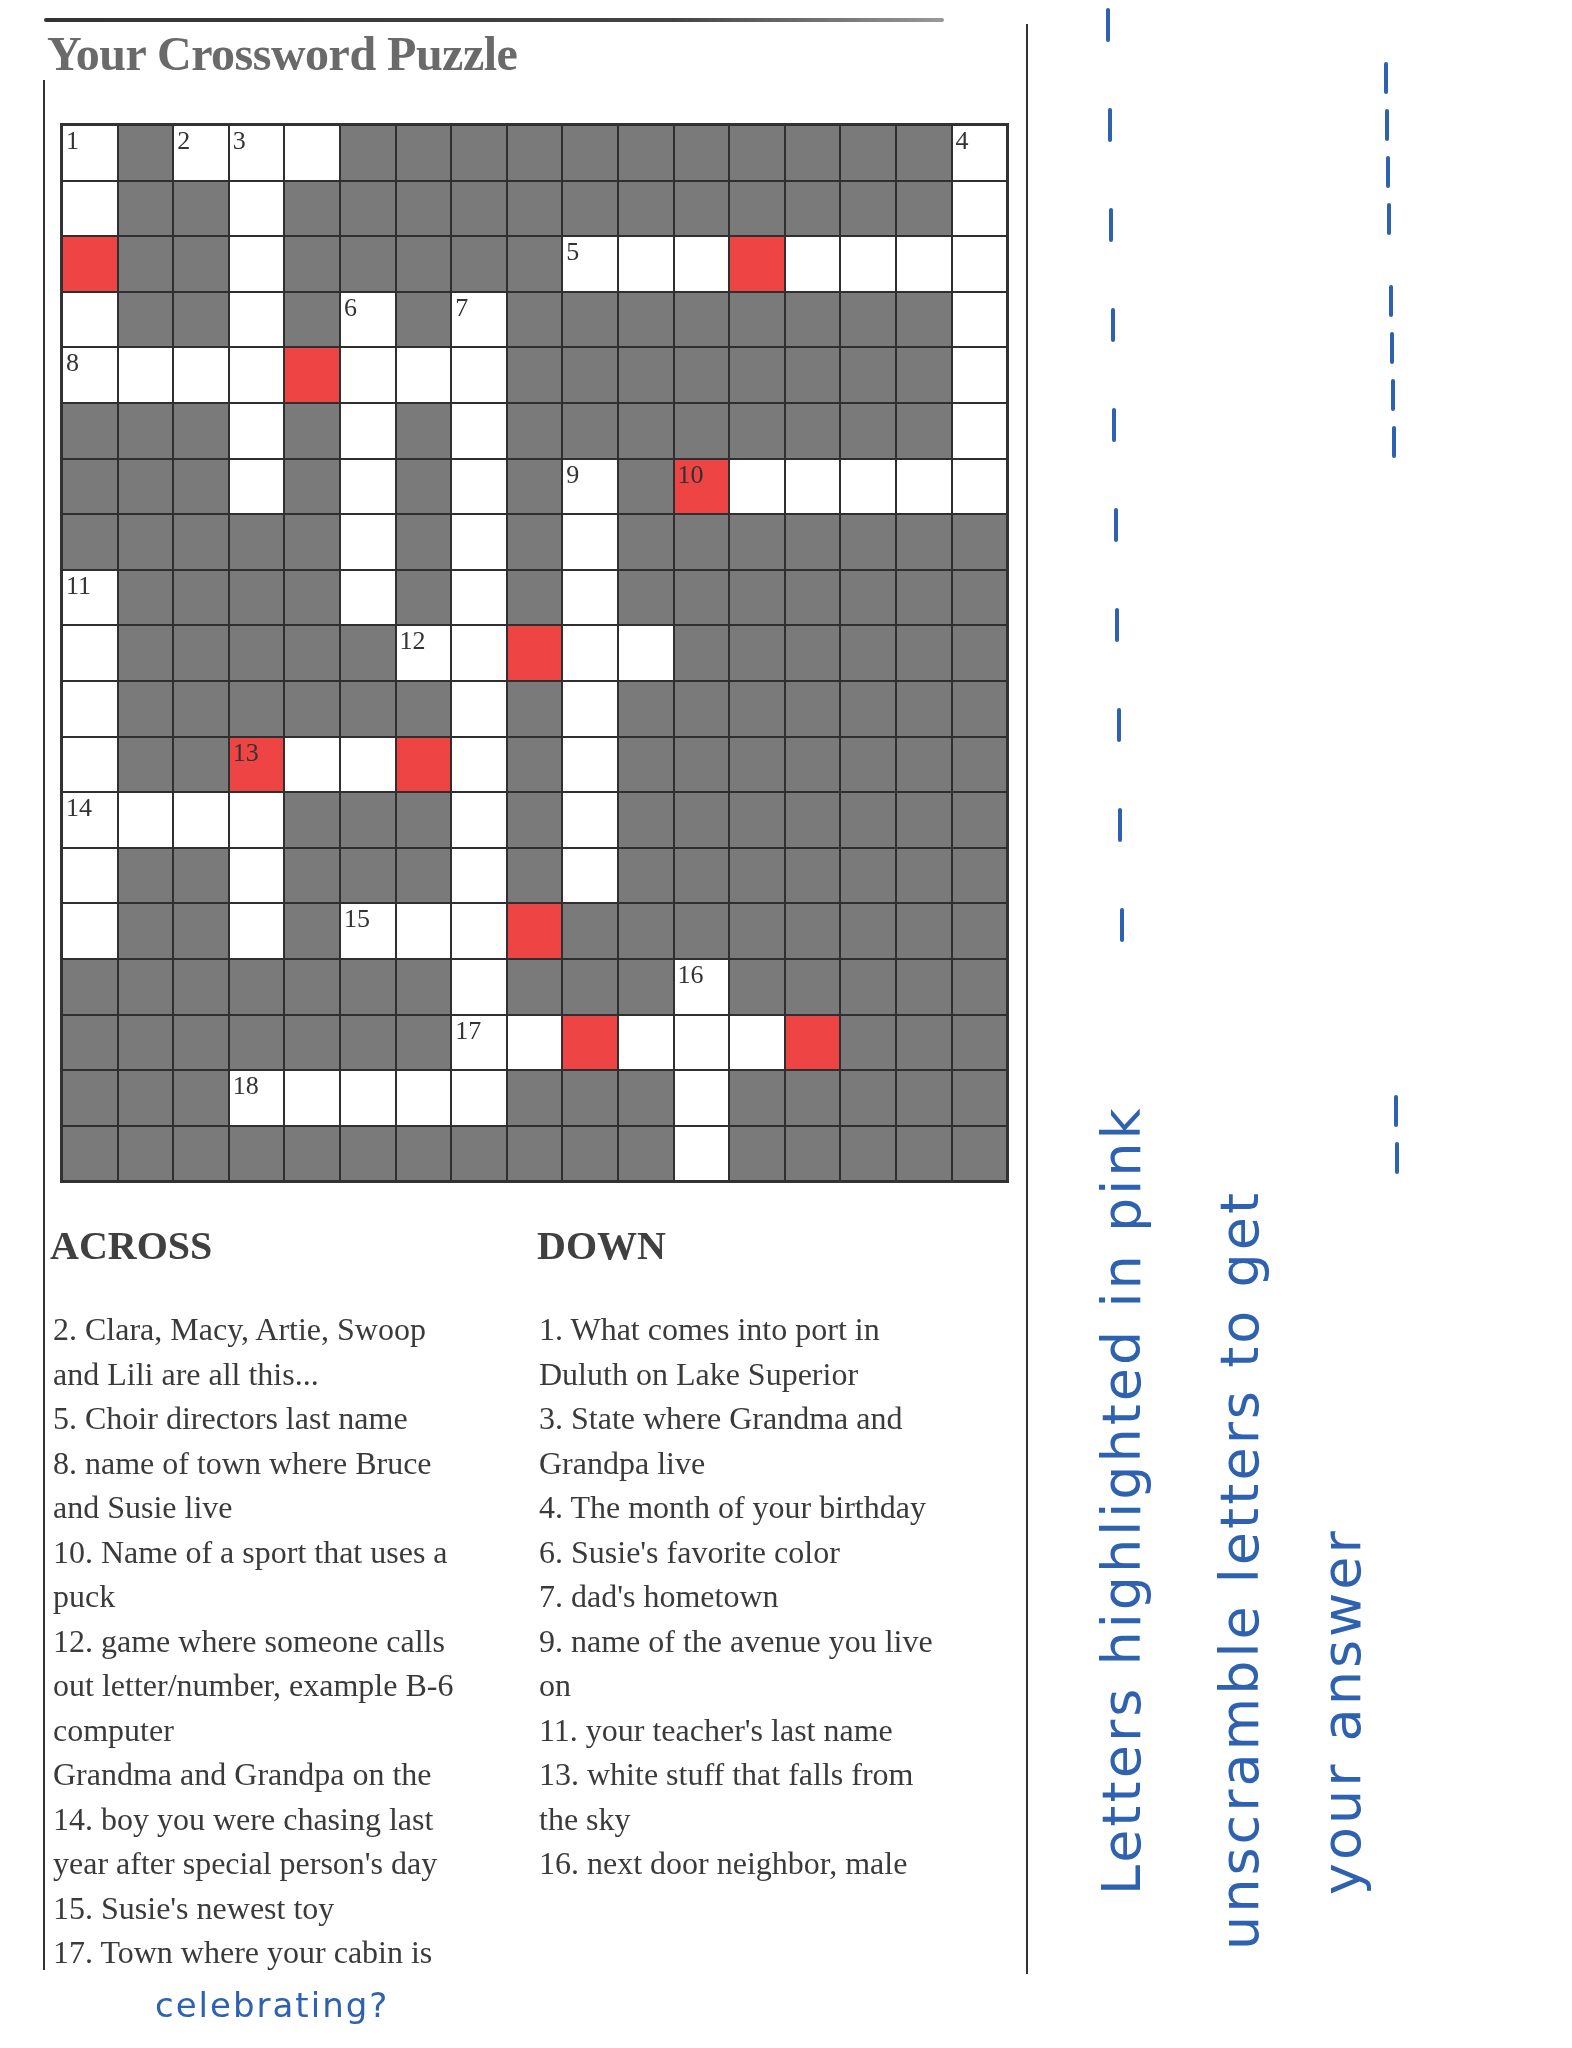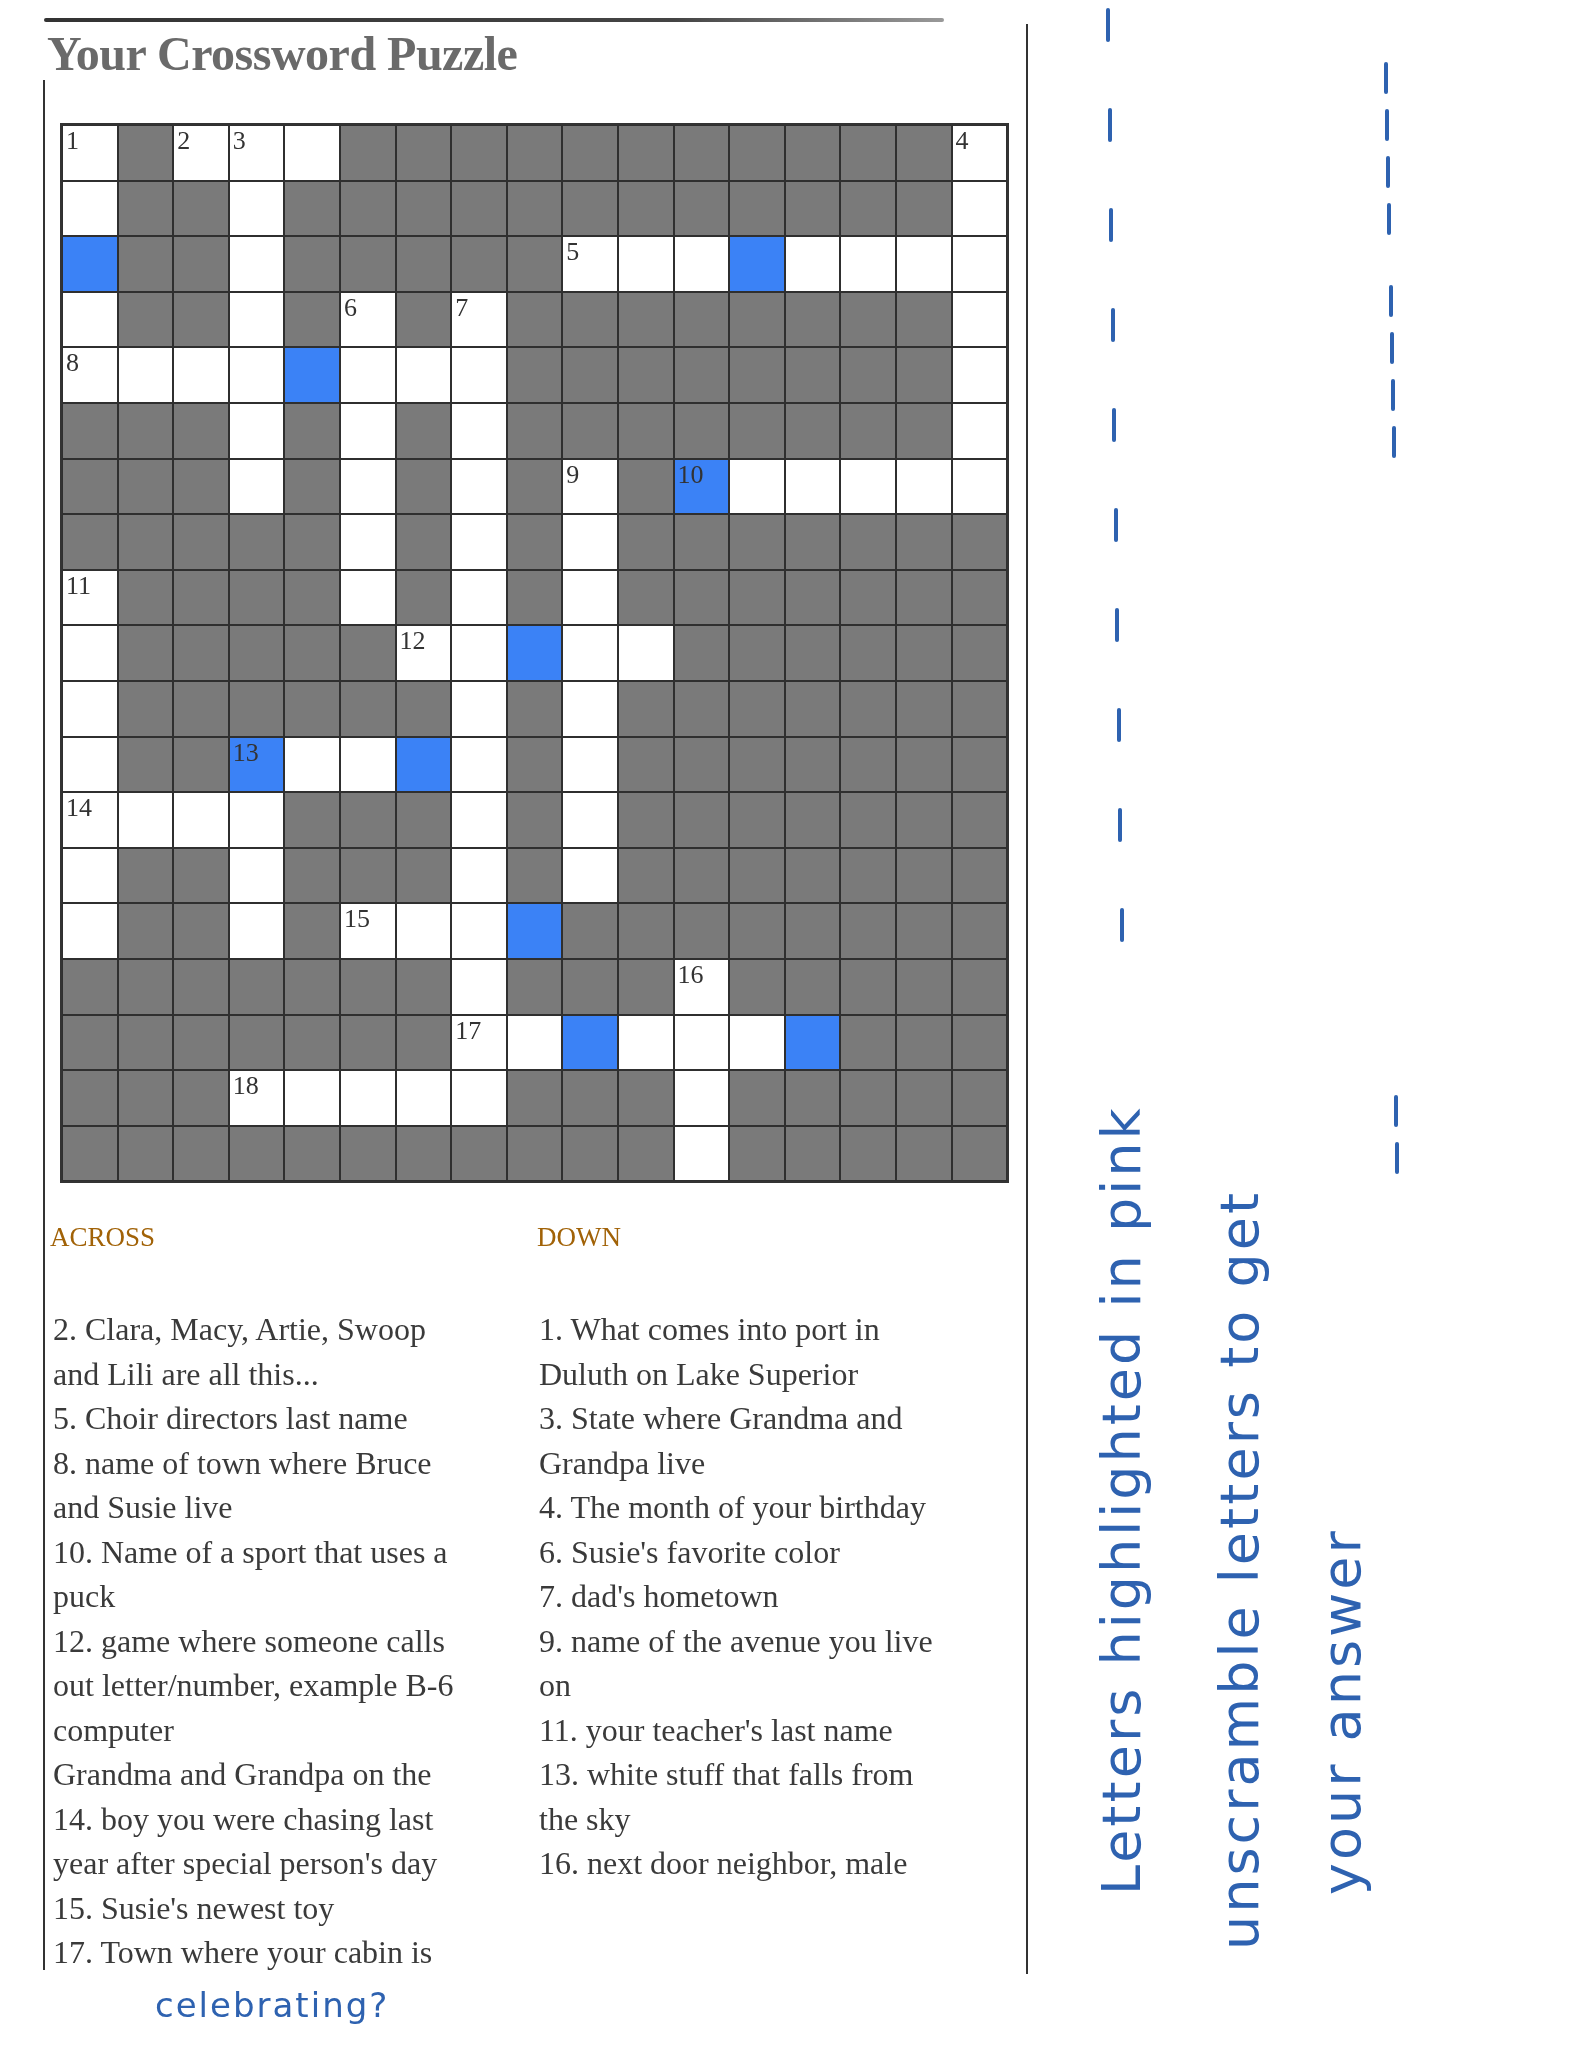--- a/index.html
+++ b/index.html
@@ -15,24 +15,24 @@
   .right-rule { position: absolute; left: 1026px; top: 24px; width: 2px; height: 1950px; background: #333; }
   .title { position: absolute; left: 47px; top: 26px; font-size: 48px; font-weight: bold;
     color: #6a6a6a; letter-spacing: -0.5px; white-space: nowrap; }
 
   .grid { position: absolute; left: 60px; top: 123px; display: grid;
     grid-template-columns: repeat(17, 55.6px); grid-template-rows: repeat(19, 55.6px);
     border: 2px solid #333; background: #333; gap: 0; }
   .cell { box-sizing: border-box; border: 1px solid #2f2f2f; position: relative; }
   .cell.block { background: #7a7a7a; }
   .cell.open { background: #ffffff; }
-  .cell.pink { background: #3b82f6; }
+  .cell.pink { background: #ef4444; }
   .cell .num { position: absolute; left: 3px; top: 2px; font-size: 26px; color: #333; line-height: 1; }
 
-  .col-head { position: absolute; font-size: 27px; font-weight: normal; color: #a16207; }
+  .col-head { position: absolute; font-size: 40px; font-weight: bold; color: #404040; }
   .clue-col { position: absolute; font-size: 32px; line-height: 40.5px; color: #3a3a3a; }
   .clue-col .clue { margin: 4px; }
 
   .hand { position: absolute; color: #2e62b0; font-family: "DejaVu Sans", sans-serif; white-space: nowrap; }
   .hand-18 { left: 50px; top: 1990px; font-size: 34px; letter-spacing: 2px; line-height: 30px; }
   .hand-18 .line2 { display: block; padding-left: 105px; }
   .rot { position: absolute; transform-origin: left top; transform: rotate(-90deg); font-size: 54px;
     color: #2e62b0; font-family: "DejaVu Sans", sans-serif; white-space: nowrap; letter-spacing: 3px; }
   .dash { position: absolute; width: 4px; background: #2e62b0; border-radius: 2px; }
 </style>

